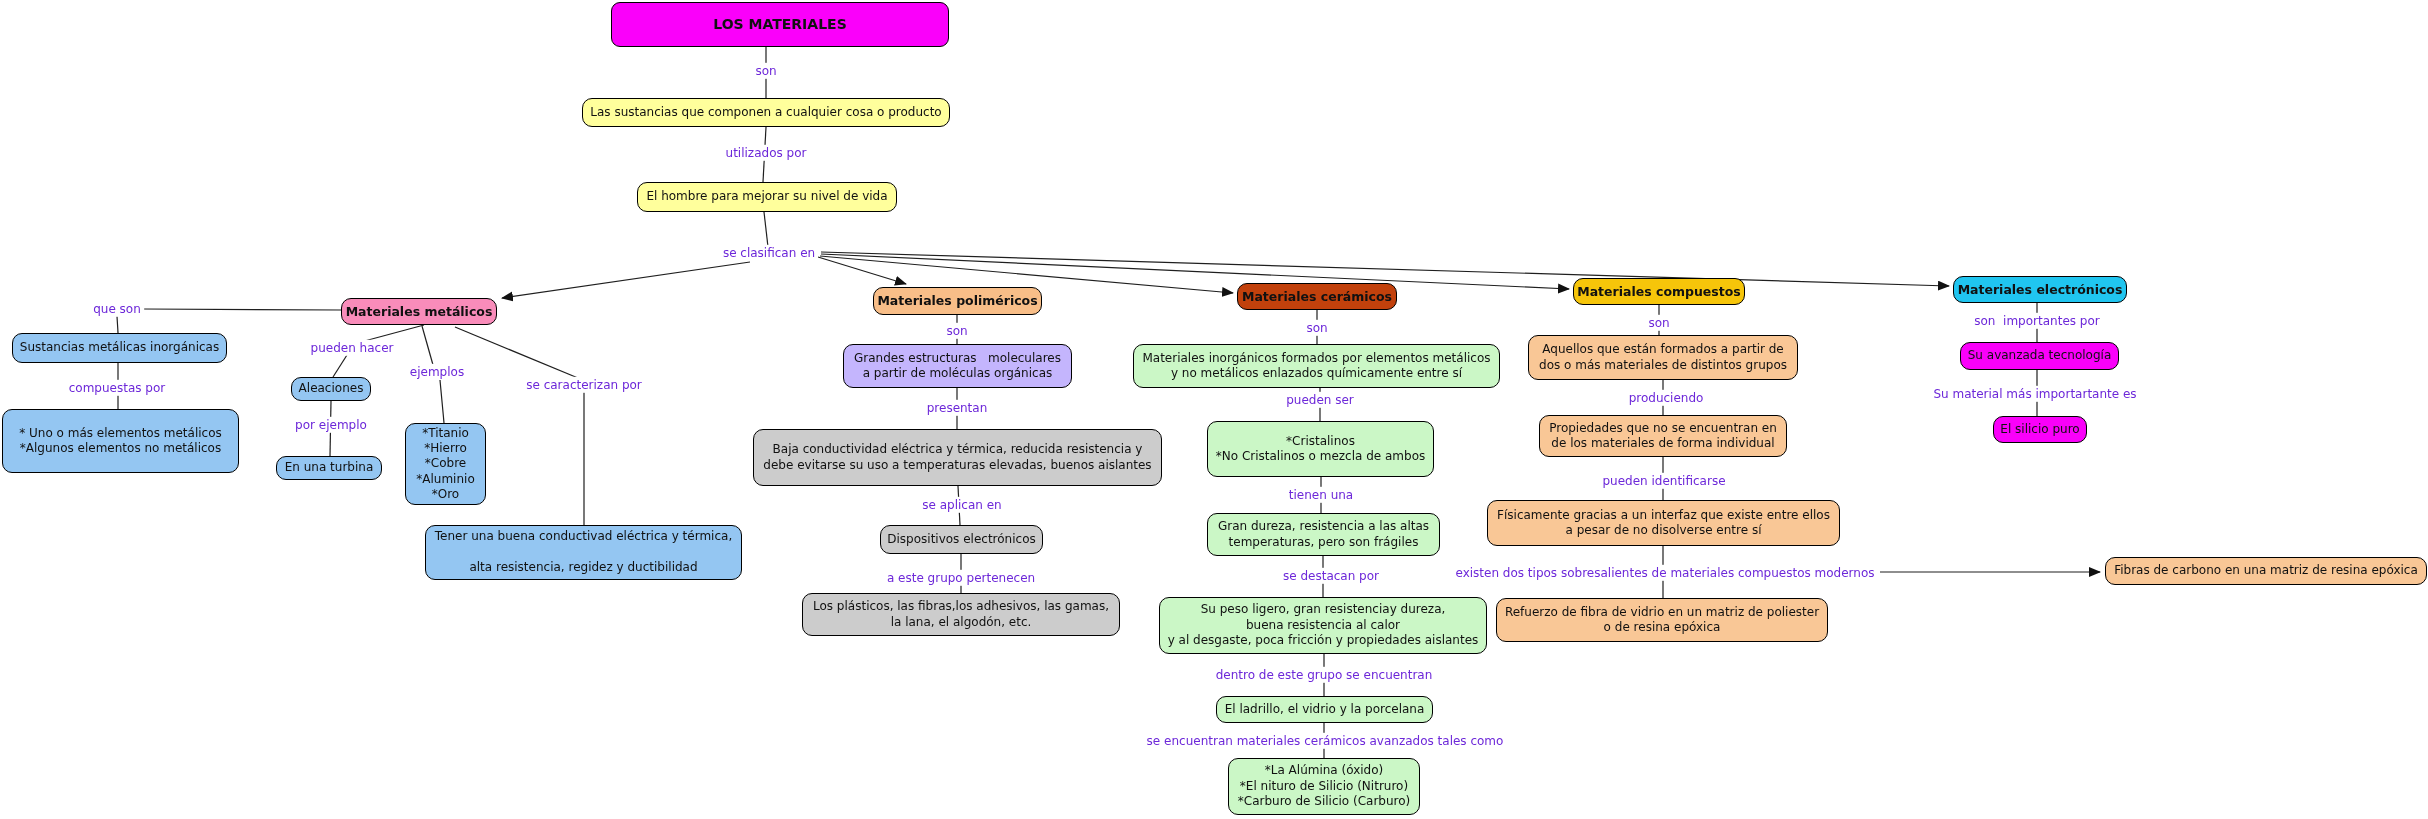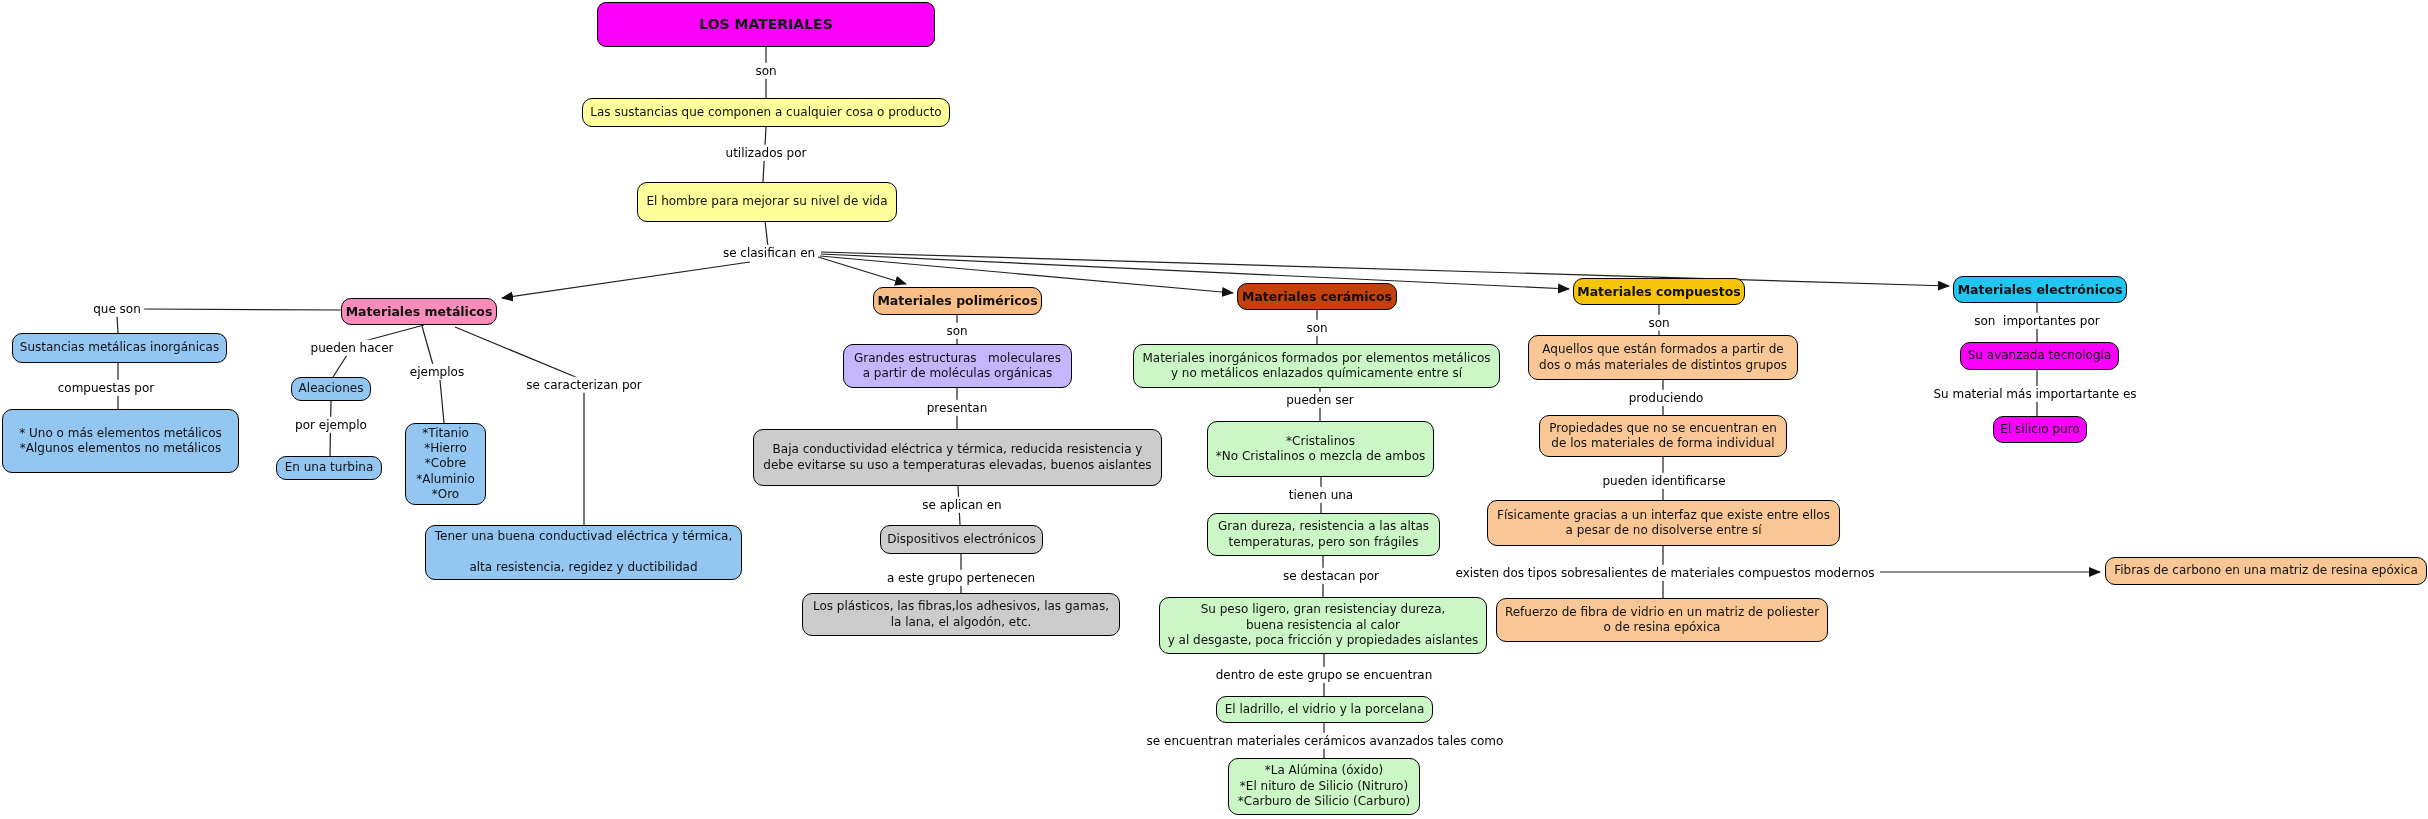--- a/index.html
+++ b/index.html
@@ -10,24 +10,24 @@
   #edges-svg{position:absolute;left:0;top:0;z-index:1;}
   .node{
     position:absolute;z-index:2;box-sizing:border-box;
     border:1px solid #000;border-radius:10px;
     display:flex;align-items:center;justify-content:center;
     text-align:center;white-space:pre;
     font-size:12px;line-height:1.28;color:#111;
     padding:1px 4px;
   }
   .node.bold{font-weight:bold;font-size:12.5px;border-width:1.5px;}
-  .node.title{font-size:14px;border-radius:9px;}
+  .node.title{font-size:14px;border-radius:9px;margin-left:14px;}
   .edge-label{
     position:absolute;z-index:3;transform:translate(-50%,-50%);
-    background:#ffffff;color:#000000;font-size:12px;white-space:pre;
+    background:#ffffff;color:#6d28d9;font-size:12px;white-space:pre;
     padding:1px 3px;line-height:1.2;
   }
 </style>
 </head>
 <body>
 
 <div id="canvas">
   <svg id="edges-svg" width="2428" height="819">
     <defs>
       <marker id="arrow" markerWidth="13" markerHeight="11" refX="11" refY="5" orient="auto" markerUnits="userSpaceOnUse">
@@ -65,21 +65,21 @@
       <line x1="1659" y1="305" x2="1659" y2="335" stroke="#1f1f1f" stroke-width="1.2"></line>
       <line x1="1663" y1="380" x2="1663" y2="415" stroke="#1f1f1f" stroke-width="1.2"></line>
       <line x1="1663" y1="457" x2="1663" y2="500" stroke="#1f1f1f" stroke-width="1.2"></line>
       <line x1="1663" y1="546" x2="1663" y2="598" stroke="#1f1f1f" stroke-width="1.2"></line>
       <line x1="1880" y1="572" x2="2100" y2="572" stroke="#1f1f1f" stroke-width="1.2" marker-end="url(#arrow)"></line>
       <line x1="2037" y1="303" x2="2037" y2="342" stroke="#1f1f1f" stroke-width="1.2"></line>
       <line x1="2037" y1="370" x2="2037" y2="416" stroke="#1f1f1f" stroke-width="1.2"></line>
     </svg>
 <div class="node bold title" style="left: 597px; top: 2px; width: 338px; height: 45px; background: rgb(250, 0, 250);">LOS MATERIALES</div>
     <div class="node" style="left: 582px; top: 98px; width: 368px; height: 29px; background: rgb(255, 255, 156);">Las sustancias que componen a cualquier cosa o producto</div>
-    <div class="node" style="left: 637px; top: 182px; width: 260px; height: 40px; background: rgb(255, 255, 156);">El hombre para mejorar su nivel de vida</div>
+    <div class="node" style="left: 637px; top: 182px; width: 260px; height: 30px; background: rgb(255, 255, 156);">El hombre para mejorar su nivel de vida</div>
     <div class="node bold" style="left: 341px; top: 298px; width: 156px; height: 27px; background: rgb(249, 140, 186);">Materiales metálicos</div>
     <div class="node" style="left: 12px; top: 333px; width: 215px; height: 30px; background: rgb(148, 198, 242);">Sustancias metálicas inorgánicas</div>
     <div class="node" style="left: 2px; top: 409px; width: 237px; height: 64px; background: rgb(148, 198, 242);">* Uno o más elementos metálicos
 *Algunos elementos no metálicos</div>
     <div class="node" style="left: 291px; top: 377px; width: 80px; height: 24px; background: rgb(148, 198, 242);">Aleaciones</div>
     <div class="node" style="left: 276px; top: 456px; width: 106px; height: 24px; background: rgb(148, 198, 242);">En una turbina</div>
     <div class="node" style="left: 405px; top: 423px; width: 81px; height: 82px; background: rgb(148, 198, 242);">*Titanio
 *Hierro
 *Cobre
 *Aluminio
@@ -119,21 +119,21 @@
     <div class="node" style="left: 1496px; top: 598px; width: 332px; height: 44px; background: rgb(249, 199, 150);">Refuerzo de fibra de vidrio en un matriz de poliester
 o de resina epóxica</div>
     <div class="node bold" style="left: 1953px; top: 276px; width: 174px; height: 27px; background: rgb(32, 197, 240);">Materiales electrónicos</div>
     <div class="node" style="left: 1960px; top: 342px; width: 159px; height: 28px; background: rgb(250, 0, 250);">Su avanzada tecnología</div>
     <div class="node" style="left: 1993px; top: 416px; width: 94px; height: 27px; background: rgb(250, 0, 250);">El silicio puro</div>
     <div class="node" style="left: 2105px; top: 557px; width: 322px; height: 28px; background: rgb(249, 199, 150);">Fibras de carbono en una matriz de resina epóxica</div>
     <div class="edge-label" style="left: 766px; top: 71px;">son</div>
     <div class="edge-label" style="left: 766px; top: 153px;">utilizados por</div>
     <div class="edge-label" style="left: 769px; top: 253px;">se clasifican en</div>
     <div class="edge-label" style="left: 117px; top: 309px;">que son</div>
-    <div class="edge-label" style="left: 106px; top: 388px;">compuestas por</div>
+    <div class="edge-label" style="left: 117px; top: 388px;">compuestas por</div>
     <div class="edge-label" style="left: 352px; top: 348px;">pueden hacer</div>
     <div class="edge-label" style="left: 331px; top: 425px;">por ejemplo</div>
     <div class="edge-label" style="left: 437px; top: 372px;">ejemplos</div>
     <div class="edge-label" style="left: 584px; top: 385px;">se caracterizan por</div>
     <div class="edge-label" style="left: 957px; top: 331px;">son</div>
     <div class="edge-label" style="left: 957px; top: 408px;">presentan</div>
     <div class="edge-label" style="left: 962px; top: 505px;">se aplican en</div>
     <div class="edge-label" style="left: 961px; top: 578px;">a este grupo pertenecen</div>
     <div class="edge-label" style="left: 1317px; top: 328px;">son</div>
     <div class="edge-label" style="left: 1320px; top: 400px;">pueden ser</div>

